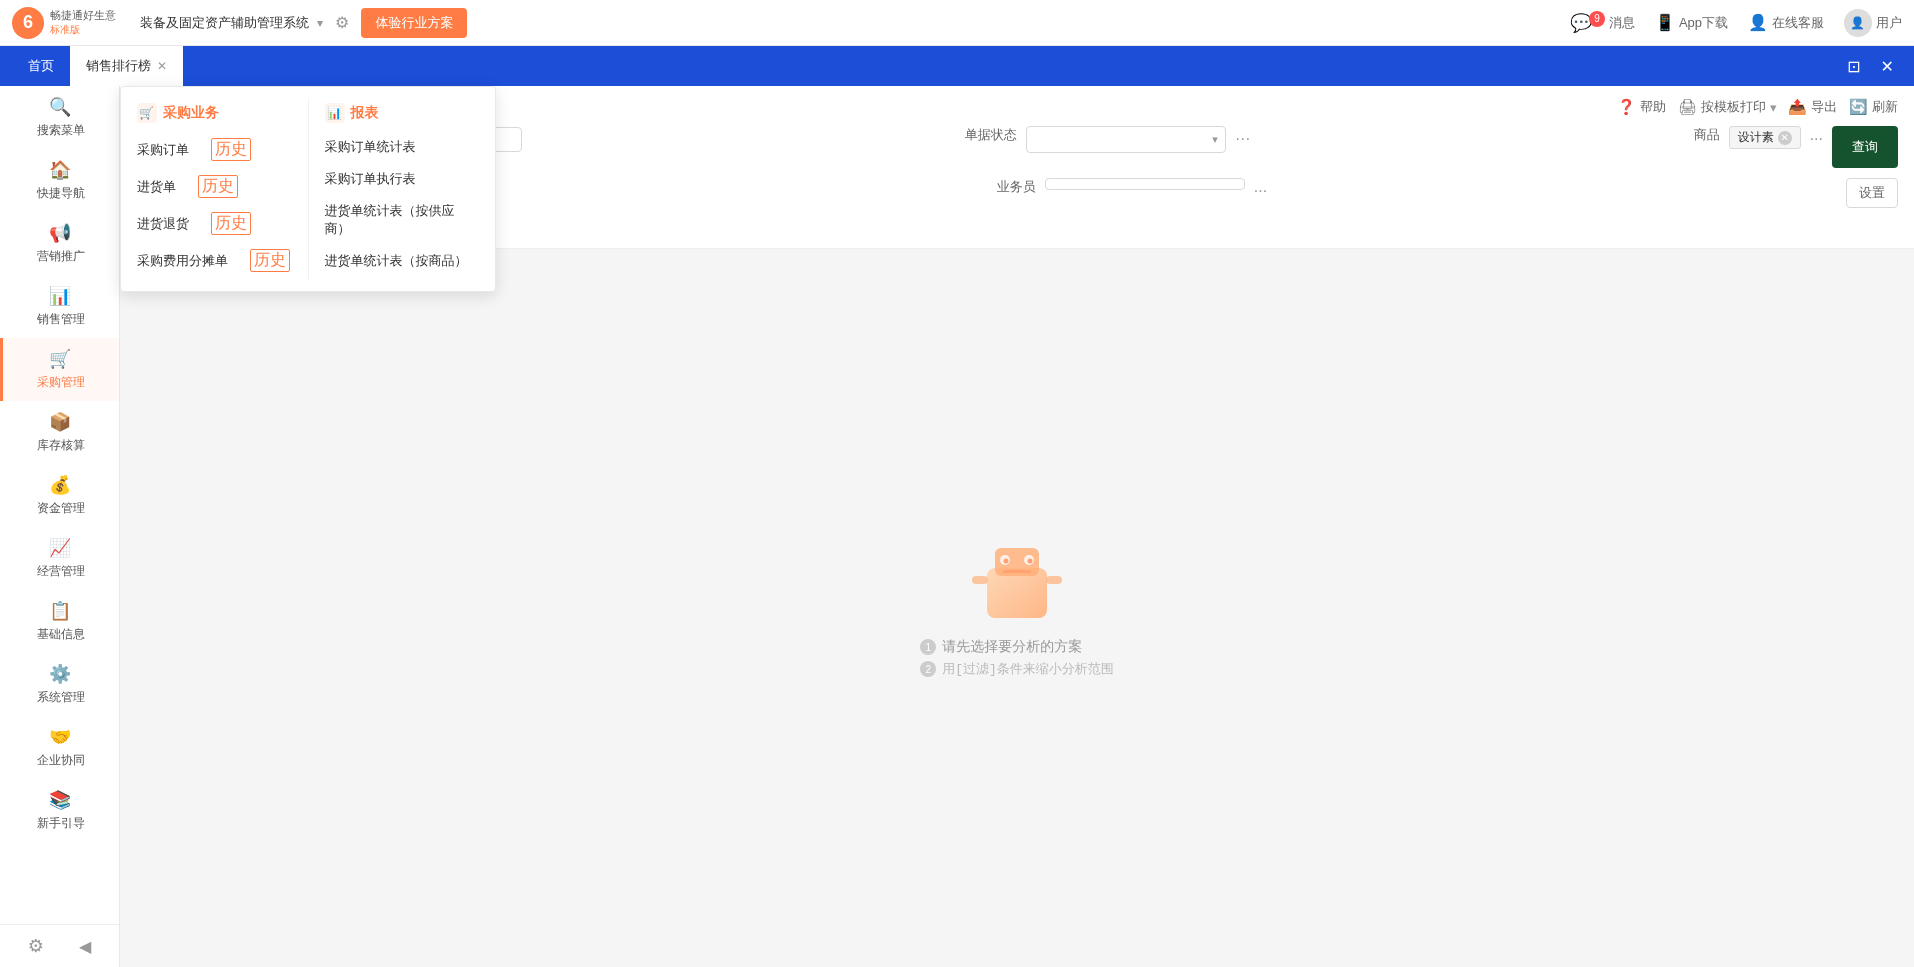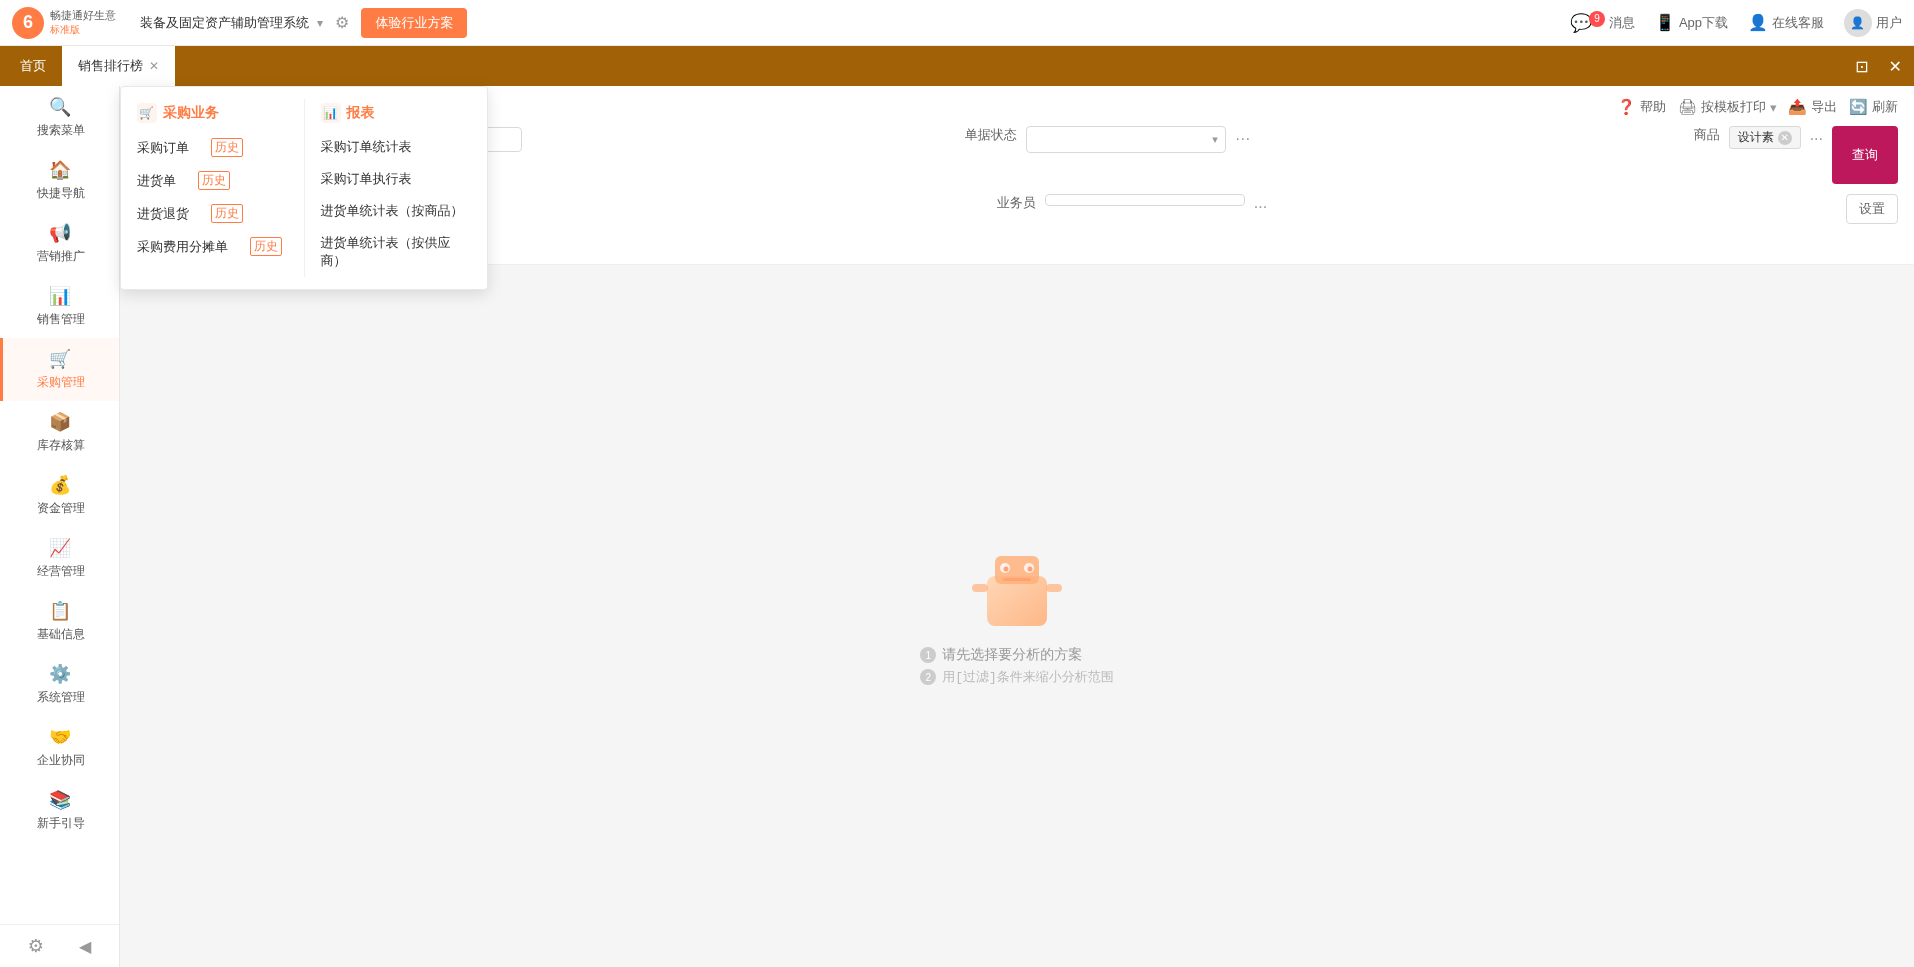--- a/index.html
+++ b/index.html
@@ -67,24 +67,24 @@
       margin-top: -8px; margin-left: -8px;
     }
     .user-avatar {
       width: 28px; height: 28px; background: #ddd; border-radius: 50%;
       display: flex; align-items: center; justify-content: center; font-size: 12px; color: #666;
     }
 
     
     .tab-bar {
       height: 40px;
-      background: #a16207;
+      background: #1d4ed8;
       display: flex;
       align-items: center;
-      padding: 0 4px;
+      padding: 0 12px;
     }
     .tab-item {
       height: 40px;
       display: flex; align-items: center; gap: 6px;
       padding: 0 16px;
       cursor: pointer;
       font-size: 13px;
       color: rgba(255,255,255,0.85);
       position: relative;
     }
@@ -178,22 +178,22 @@
       padding: 2px 8px;
       font-size: 12px;
       color: #333;
       display: flex; align-items: center; gap: 4px;
     }
     .toolbar-btn {
       display: flex; align-items: center; gap: 4px;
       color: #666; font-size: 13px; cursor: pointer;
     }
     .query-btn {
-      background: #be185d; color: #fff;
-      border: none; padding: 20px 20px;
+      background: #14532d; color: #fff;
+      border: none; padding: 12px 20px;
       border-radius: 4px; cursor: pointer; font-size: 13px;
     }
     .settings-btn {
       border: 1px solid #d9d9d9;
       background: #fff; color: #666;
       padding: 5px 12px; border-radius: 4px;
       cursor: pointer; font-size: 13px;
     }
 
     .collapse-bar {
@@ -252,21 +252,21 @@
     .dropdown-item {
       display: flex; align-items: center; gap: 22px;
       padding: 7px 8px;
       cursor: pointer;
       color: #333; font-size: 13px;
       border-radius: 3px;
     }
     .history-badge {
       border: 1px solid #ff7d45;
       color: #ff7d45;
-      font-size: 12px;
+      font-size: 16px;
       padding: 0 3px;
       border-radius: 2px;
     }
 
     
     .date-range { display: flex; align-items: center; gap: 4px; font-size: 13px; color: #333; }
     .date-input { border: 1px solid #d9d9d9; border-radius: 4px; padding: 4px 8px; font-size: 13px; color: #333; }
 
     .select-wrapper { position: relative; display: inline-flex; align-items: center; }
     .select-wrapper::after {
@@ -538,21 +538,21 @@
         <div class="dropdown-section-icon">📊</div>
         <span>报表</span>
       </div>
       <div class="dropdown-item">
         <span>采购订单统计表</span>
       </div>
       <div class="dropdown-item">
         <span>采购订单执行表</span>
       </div>
       <div class="dropdown-item">
+        <span>进货单统计表（按供应商）</span>
+      </div>
+      <div class="dropdown-item">
         <span>进货单统计表（按商品）</span>
       </div>
-      <div class="dropdown-item">
-        <span>进货单统计表（按供应商）</span>
-      </div>
     </div>
   </div>
 
 </div>
 
 </body></html>

